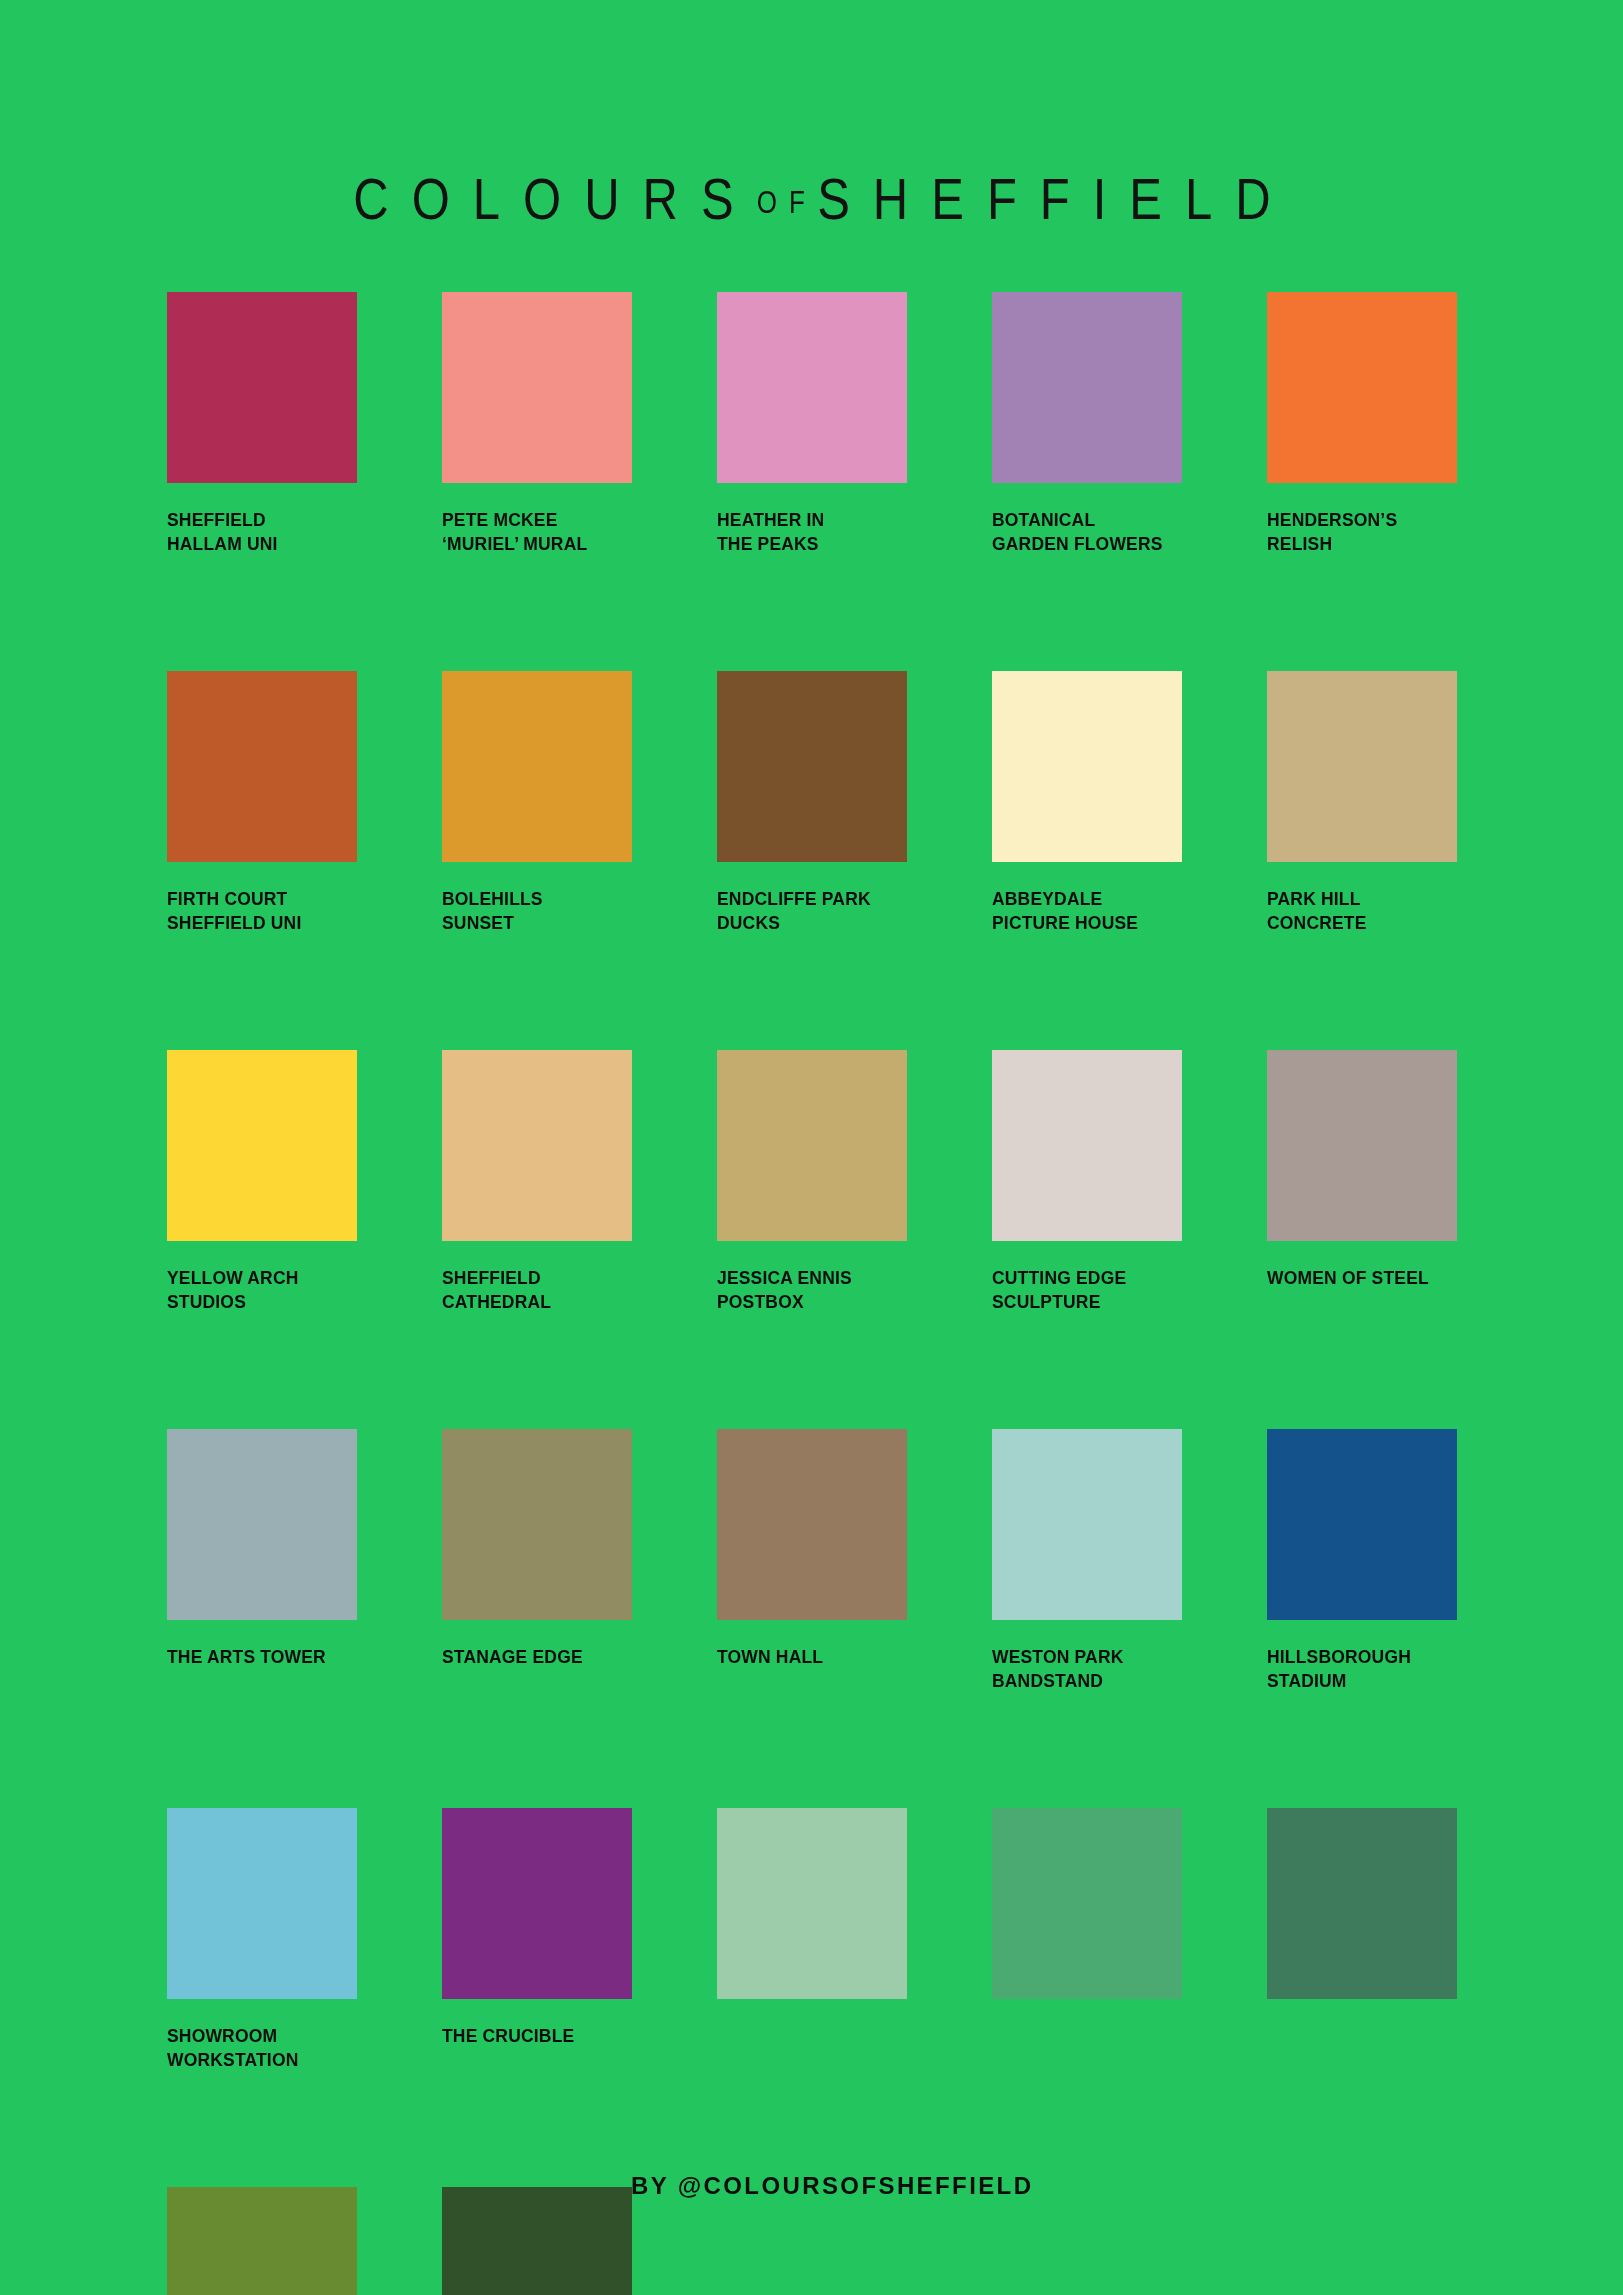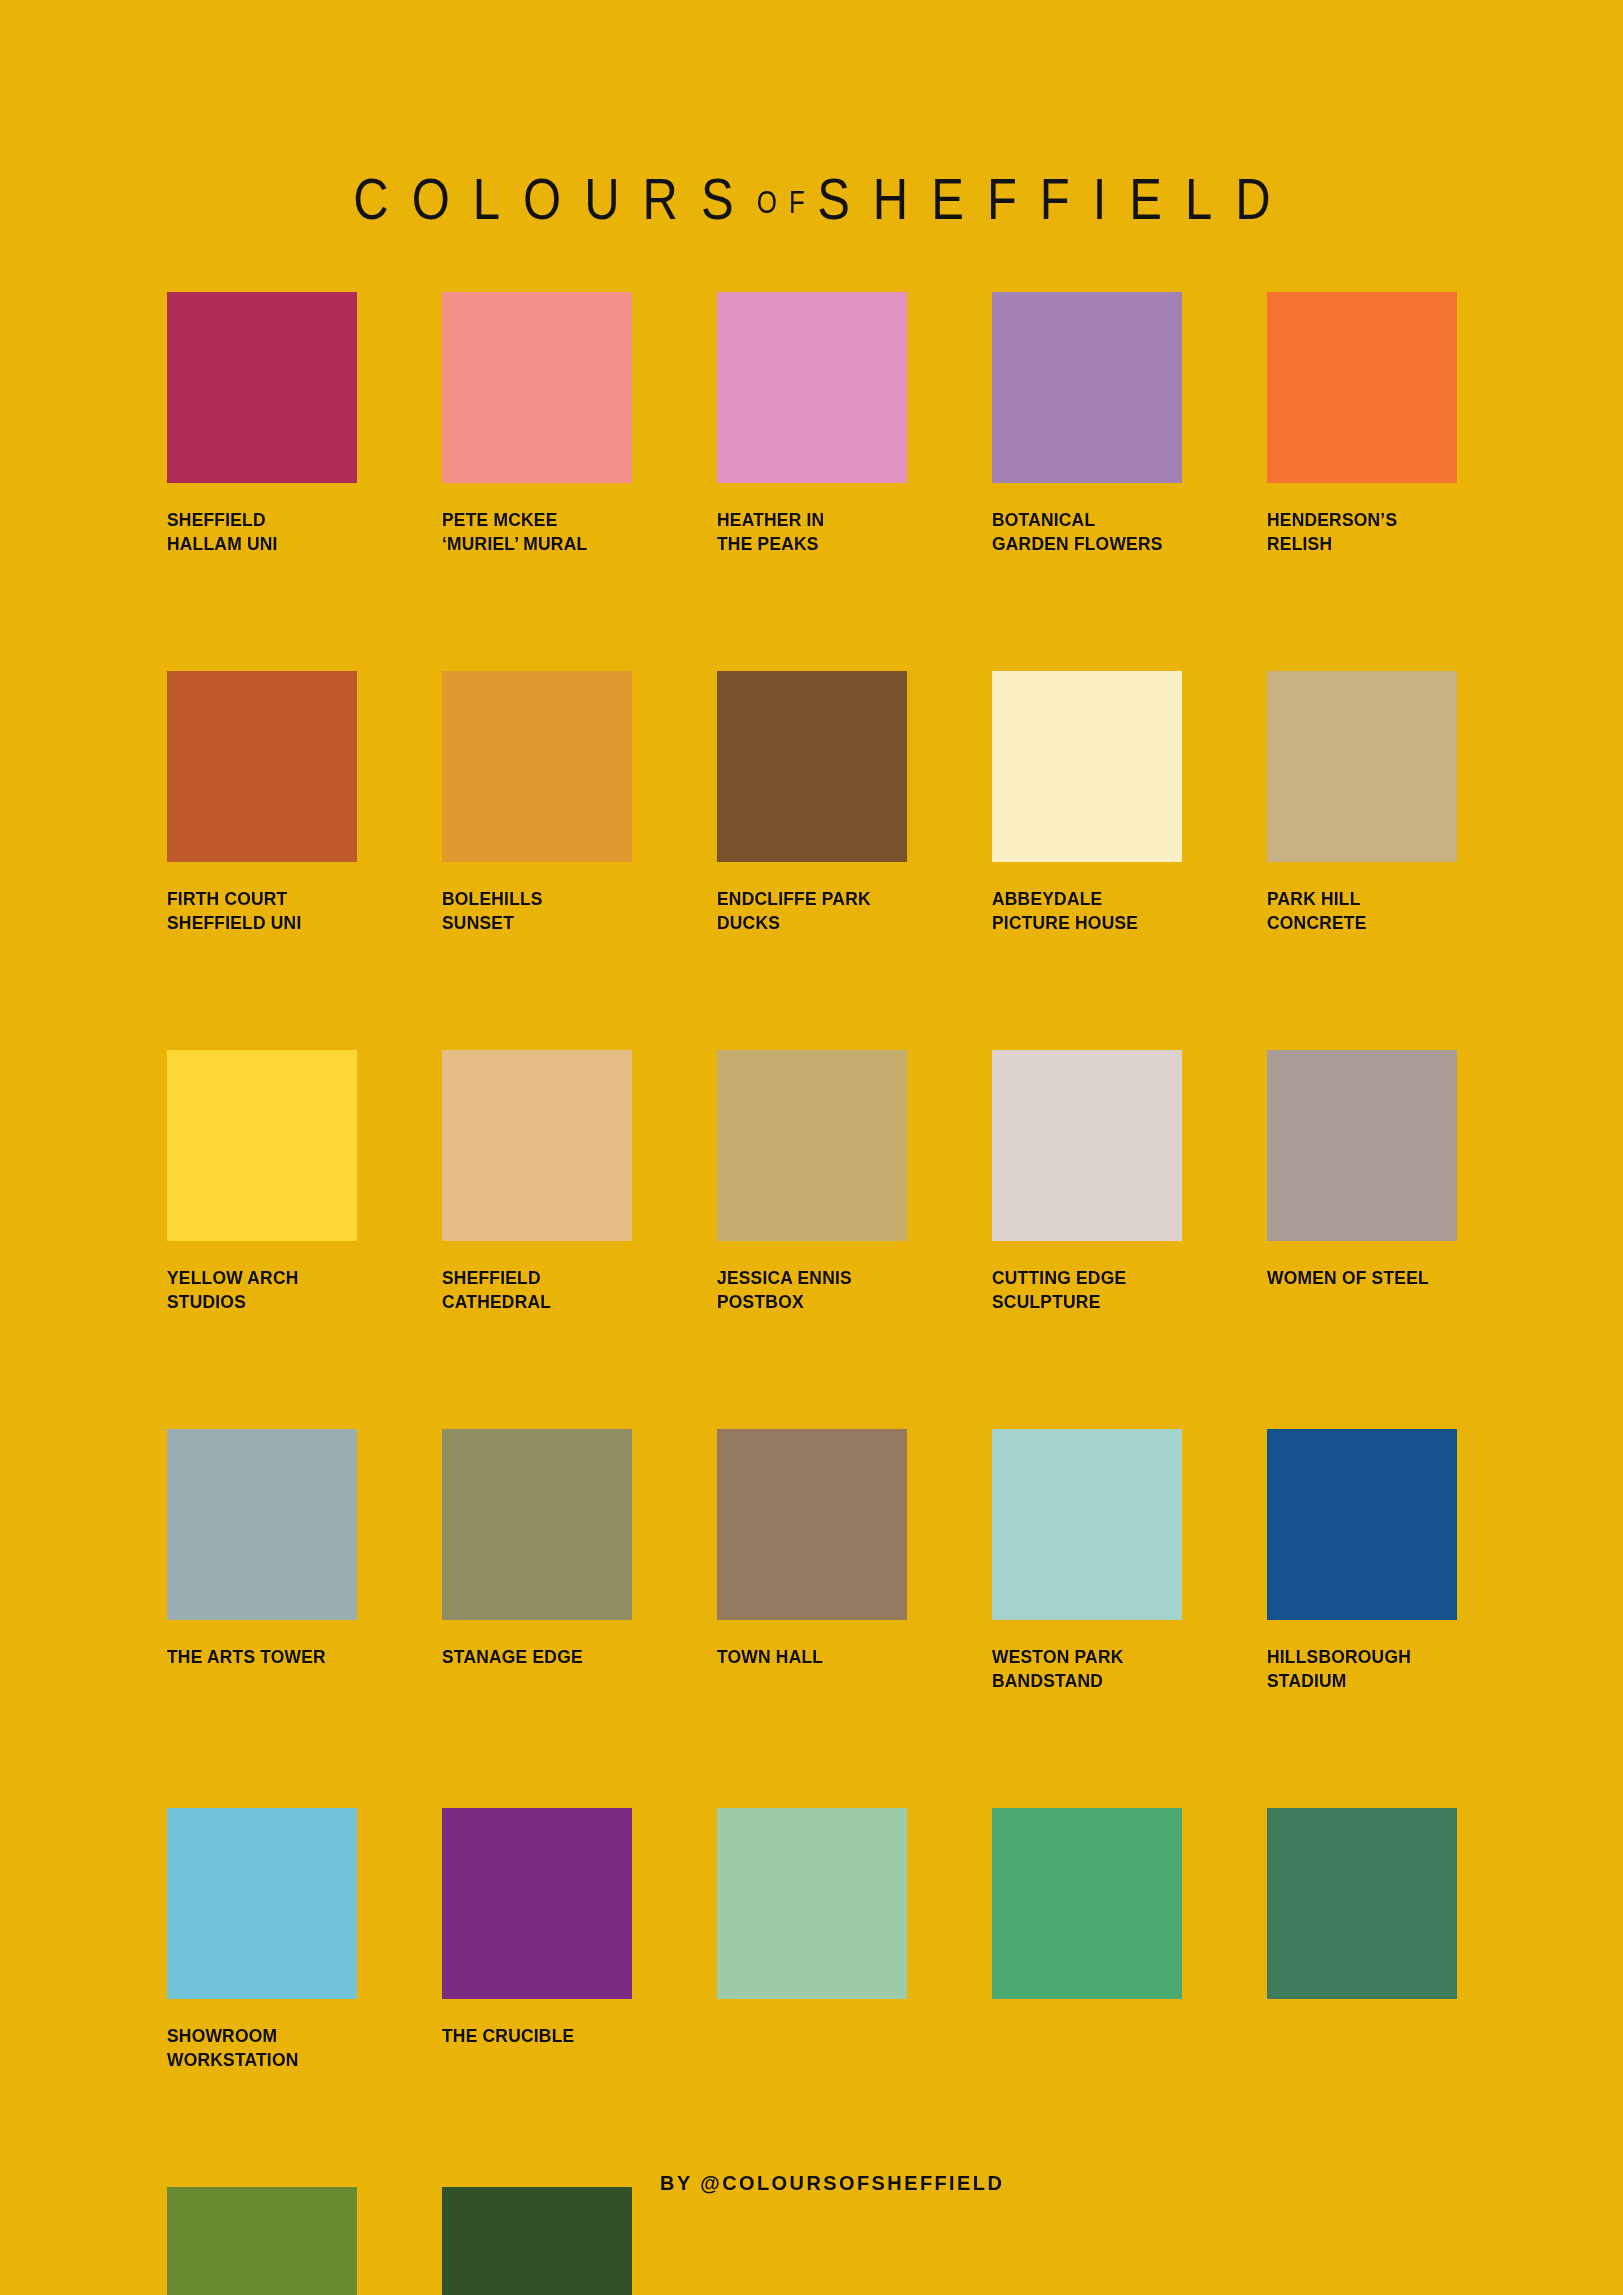--- a/index.html
+++ b/index.html
@@ -12,21 +12,21 @@
     height: 2295px;
     font-family: "Liberation Sans", sans-serif;
     color: #111111;
     overflow: hidden;
   }
 
   .poster {
     position: relative;
     width: 1624px;
     height: 2295px;
-    background: #eab308;
+    background: #22c55e;
     box-sizing: border-box;
   }
 
   
   .title-wrap {
     position: absolute;
     top: 142px;
     left: 0;
     width: 1624px;
     text-align: center;
@@ -93,21 +93,21 @@
     position: absolute;
     top: 2172px;
     left: 0;
     width: 1624px;
     text-align: center;
   }
   .footer-text {
     display: inline-block;
     font-family: "Liberation Sans Narrow", "Liberation Sans", sans-serif;
     font-weight: 700;
-    font-size: 20px;
+    font-size: 24px;
     letter-spacing: 2.4px;
     text-indent: 2.4px;
     color: #0d0d0d;
     text-transform: uppercase;
     white-space: nowrap;
     margin-left: 38px;
   }
 </style>
 </head>
 <body>

